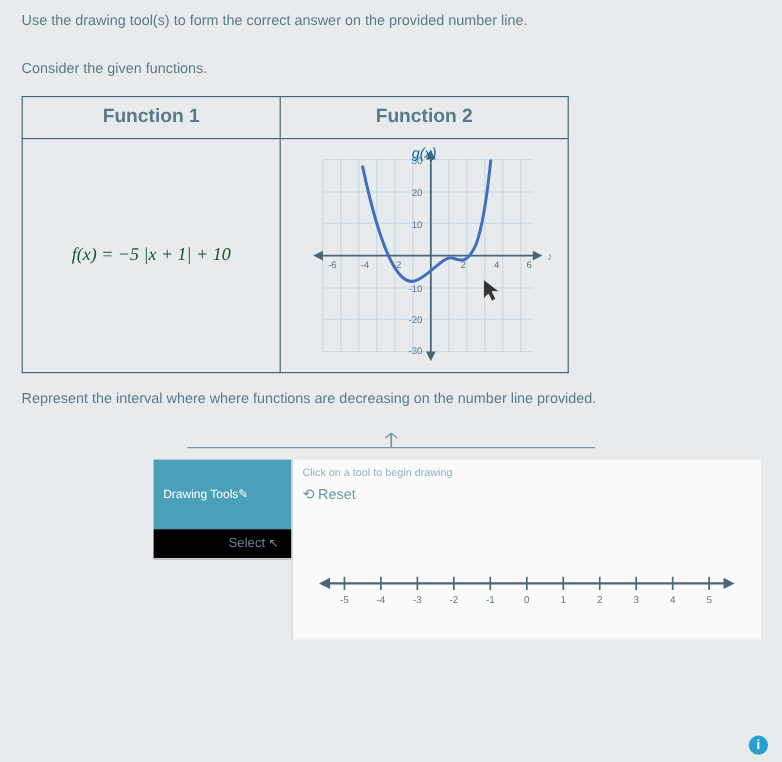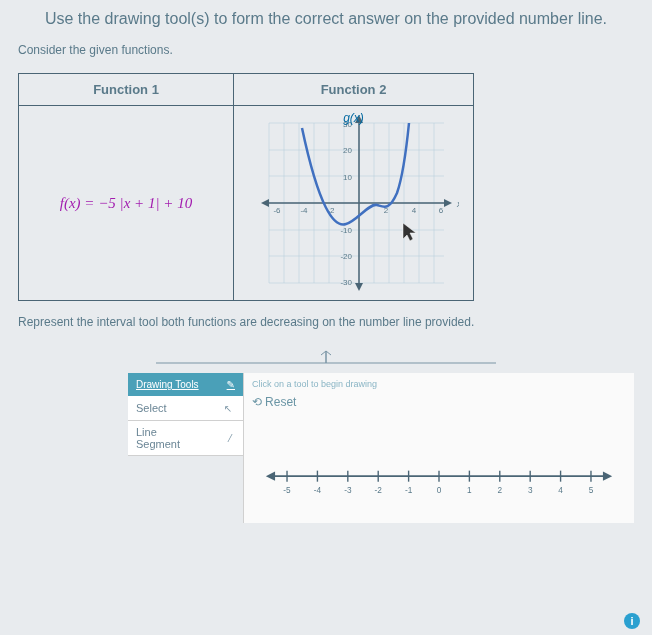--- a/index.html
+++ b/index.html
@@ -6,40 +6,40 @@
     body {
       font-family: Arial, sans-serif;
       background: #e8ebee;
       width: 652px;
       height: 635px;
       padding: 10px 18px;
       font-size: 12px;
       color: #5a7a8a;
       overflow: hidden;
     }
-    .instruction { margin-bottom: 15px; font-size: 16px; text-align: center; }
+    .instruction { margin-bottom: 26px; font-size: 12px; }
     .sub-instruction { margin-bottom: 16px; font-size: 12px; }
     .func-table {
       border-collapse: collapse;
       margin-bottom: 14px;
     }
     .func-table th, .func-table td {
       border: 1.5px solid #4a6575;
       padding: 6px 14px;
       text-align: center;
       vertical-align: middle;
     }
-    .func-table th { font-weight: bold; font-size: 13px; padding: 8px 40px; margin-top: 36px; }
+    .func-table th { font-weight: bold; font-size: 16px; padding: 8px 40px; margin-top: 36px; }
     .func-cell-1 { width: 215px; height: 195px; }
     .func-cell-2 { width: 240px; height: 195px; position: relative; }
     .formula {
       font-family: 'Times New Roman', serif;
       font-style: italic;
       font-size: 15px;
-      color: #a21caf;
+      color: #14532d;
     }
     .graph-box {
       position: relative;
       width: 210px;
       height: 180px;
       margin: 0 auto;
     }
     .question-text { margin: 10px 0 16px 0; font-size: 12px; }
     .numline-preview {
       height: 22px;
@@ -52,37 +52,34 @@
       margin-left: 110px;
       gap: 0;
     }
     .tool-sidebar {
       width: 115px;
       font-size: 11px;
     }
     .tool-header {
       background: #4aa0b8;
       color: #fff;
-      padding: 6px 8px;
+      padding: 23px 8px;
       font-size: 10px;
       display: flex;
-      justify-content: space-between;
-      align-items: center;
-      text-decoration: underline;
+      align-items: center;
     }
     .tool-row {
-      background: #ffffff;
+      background: #000000;
       border-bottom: 1px solid #d0d0d0;
       padding: 5px 8px;
       display: flex;
-      justify-content: space-between;
+      justify-content: flex-end;
       align-items: center;
       color: #6a8595;
       cursor: pointer;
-      gap: 44px;
     }
     .tool-icon {
       width: 14px; height: 14px;
       display: inline-flex;
       align-items: center;
       justify-content: center;
       font-size: 10px;
       color: #7a95a5;
     }
     .canvas-area {
@@ -202,44 +199,40 @@
           <svg width="18" height="22">
                 <path d="M2 2 L2 18 L6 14 L9 20 L12 18 L9 12 L15 12 Z" fill="#333" stroke="#fff" stroke-width="0.5"></path>
               </svg>
         </div>
       </div>
     </td>
   </tr>
 </tbody>
   </table>
 
-<div class="question-text">Represent the interval tool both functions are decreasing on the number line provided.</div>
+<div class="question-text">Represent the interval where where functions are decreasing on the number line provided.</div>
 
 <div class="numline-preview">
   <svg width="360" height="22">
       <line x1="10" y1="18" x2="350" y2="18" stroke="#7a95a5" stroke-width="1"></line>
   <line x1="180" y1="6" x2="180" y2="18" stroke="#7a95a5" stroke-width="1.5"></line>
   <line x1="175" y1="10" x2="180" y2="6" stroke="#7a95a5"></line>
       <line x1="185" y1="10" x2="180" y2="6" stroke="#7a95a5"></line>
   </svg>
 </div>
 
 <div class="tool-area">
   <div class="tool-sidebar">
     <div class="tool-header">
       <span>Drawing Tools</span>
       <span>✎</span>
     </div>
     <div class="tool-row">
       <span>Select</span>
       <span class="tool-icon">↖</span>
-    </div>
-    <div class="tool-row">
-      <span>Line Segment</span>
-      <span class="tool-icon">⁄</span>
     </div>
   </div>
   <div class="canvas-area">
     <div class="canvas-top">
       <span style="font-size:9px;color:#8ab5c5">Click on a tool to begin drawing</span>
     </div>
     <div class="reset-btn" style="position:absolute;top:22px;left:8px">
       <span>⟲</span>
       <span>Reset</span>
     </div>

